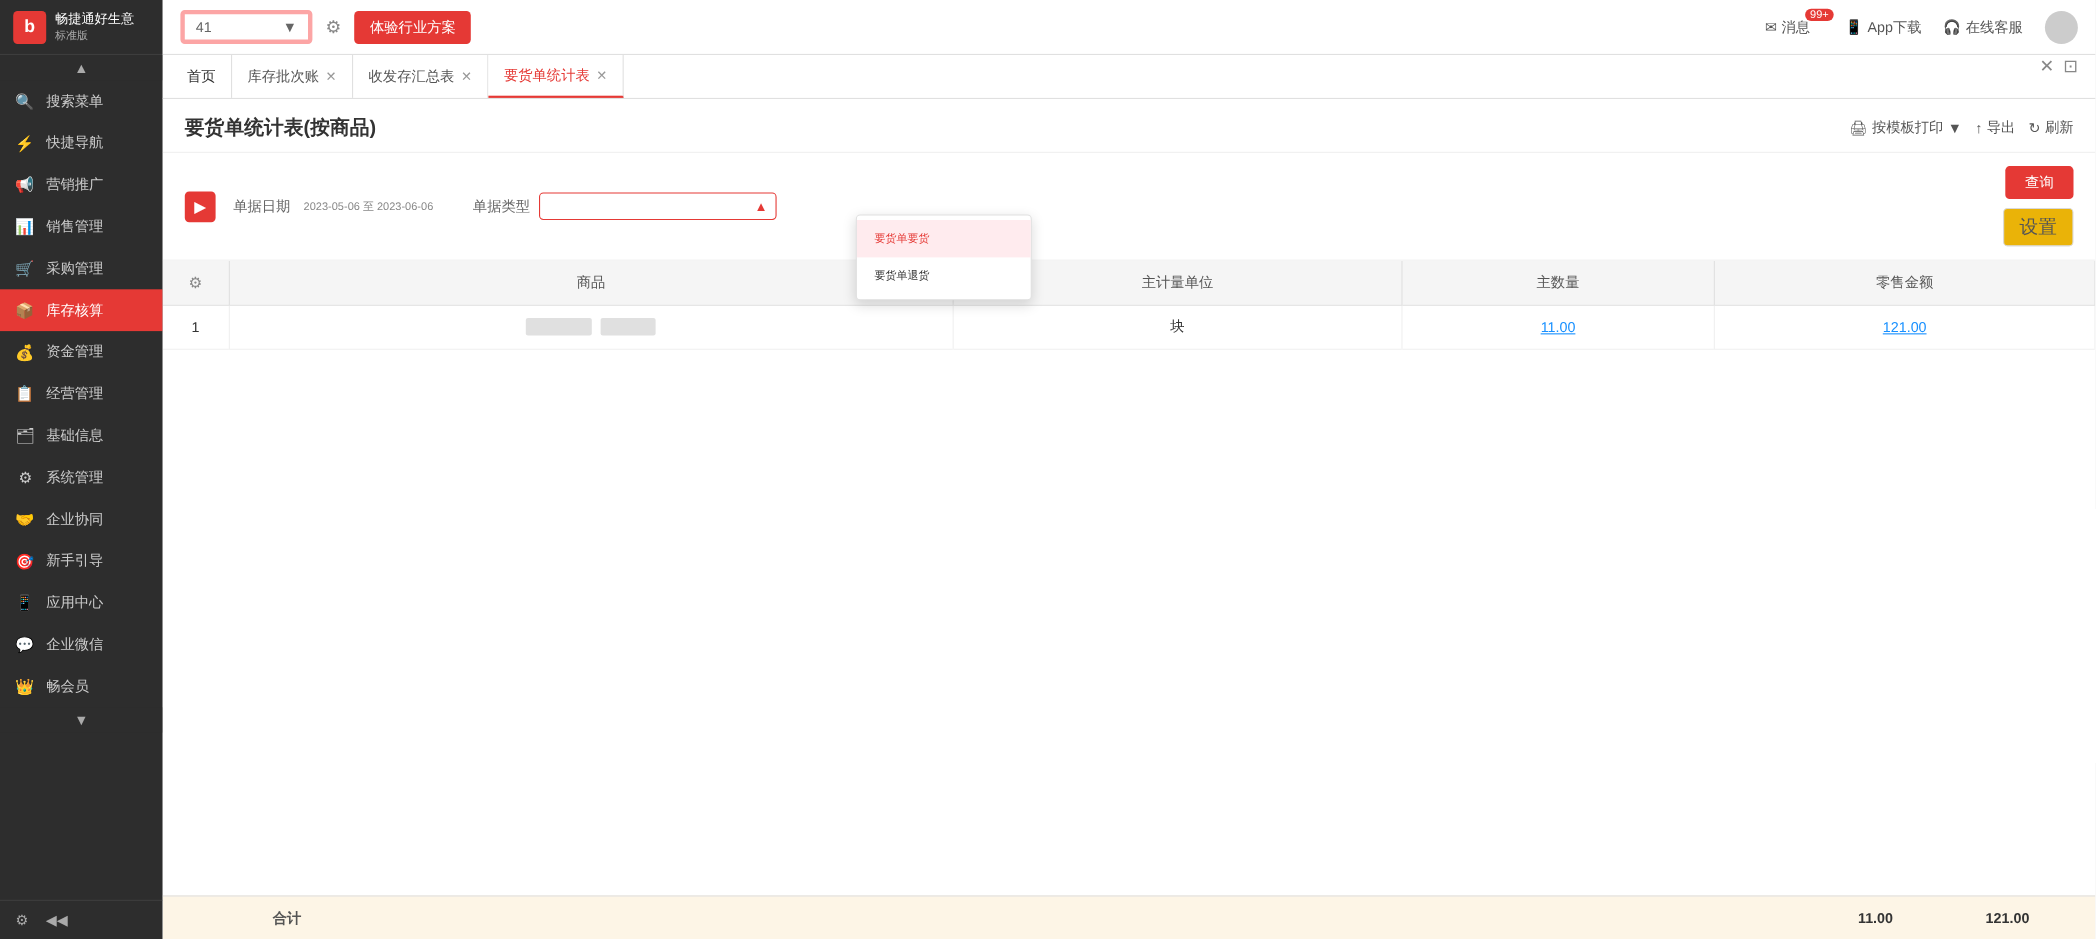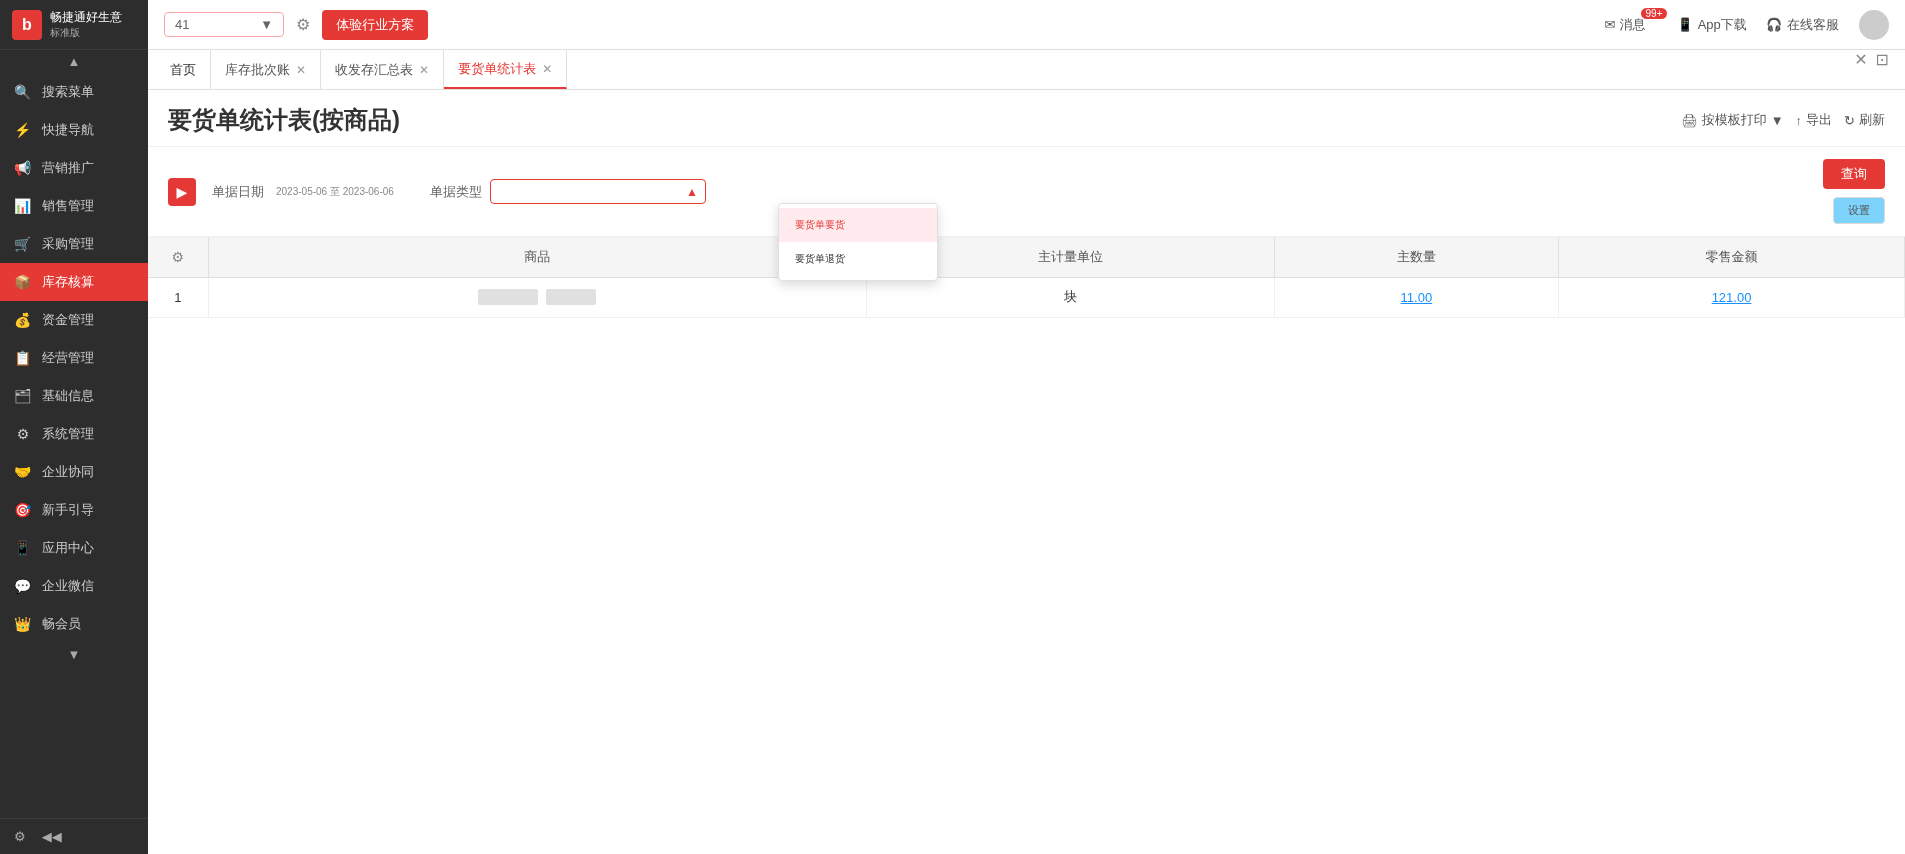--- a/index.html
+++ b/index.html
@@ -80,21 +80,21 @@
       display: flex;
       align-items: center;
       padding: 0 16px;
       border-bottom: 1px solid #e0e0e0;
       gap: 12px;
       flex-shrink: 0;
     }
     .topbar-selector {
       display: flex;
       align-items: center;
-      border: 1px solid #fca5a5;
+      border: 4px solid #fca5a5;
       border-radius: 4px;
       padding: 4px 10px;
       gap: 6px;
       color: #666;
       cursor: pointer;
       font-size: 13px;
       min-width: 120px;
     }
     .topbar-gear {
       color: #888;
@@ -190,21 +190,21 @@
 
     .page-header {
       padding: 14px 20px 10px;
       display: flex;
       align-items: center;
       justify-content: space-between;
       border-bottom: 1px solid #f0f0f0;
       flex-shrink: 0;
     }
     .page-title {
-      font-size: 24px;
+      font-size: 18px;
       font-weight: bold;
       color: #333;
     }
     .page-header-actions {
       display: flex;
       align-items: center;
       gap: 12px;
     }
     .header-btn {
       display: flex;
@@ -322,26 +322,26 @@
       background: #e53935;
       color: #fff;
       border: none;
       border-radius: 4px;
       padding: 6px 18px;
       font-size: 13px;
       cursor: pointer;
       margin-left: auto;
     }
     .set-btn {
-      background: #7dd3fc;
+      background: #eab308;
       color: #555;
       border: 1px solid #d9d9d9;
       border-radius: 4px;
       padding: 5px 14px;
-      font-size: 11px;
+      font-size: 17px;
       cursor: pointer;
       margin-top: 4px;
       margin-left: auto;
     }
 
     
     .dropdown-overlay {
       position: absolute;
       top: 56px;
       left: 630px;
@@ -673,15 +673,24 @@
               <span class="number-link">11.00</span>
             </td>
             <td>
               <span class="number-link">121.00</span>
             </td>
           </tr>
         </tbody>
       </table>
     </div>
 
+    <div class="table-footer">
+      <div class="total-row">
+        <div style="width:60px;"></div>
+        <div class="total-label">合计</div>
+        <div class="total-space"></div>
+        <div class="total-qty">11.00</div>
+        <div class="total-amount">121.00</div>
+      </div>
+    </div>
 
   </div>
 </div>
 
 </body></html>

